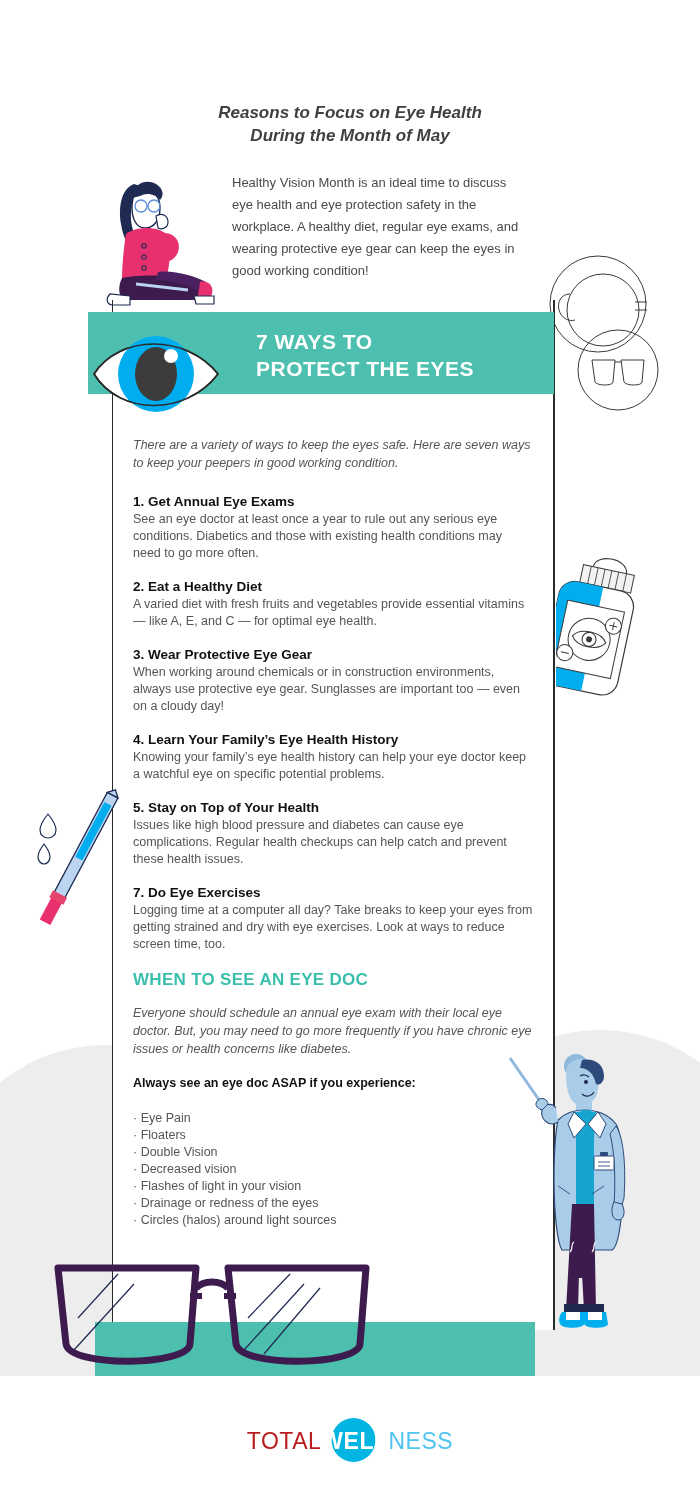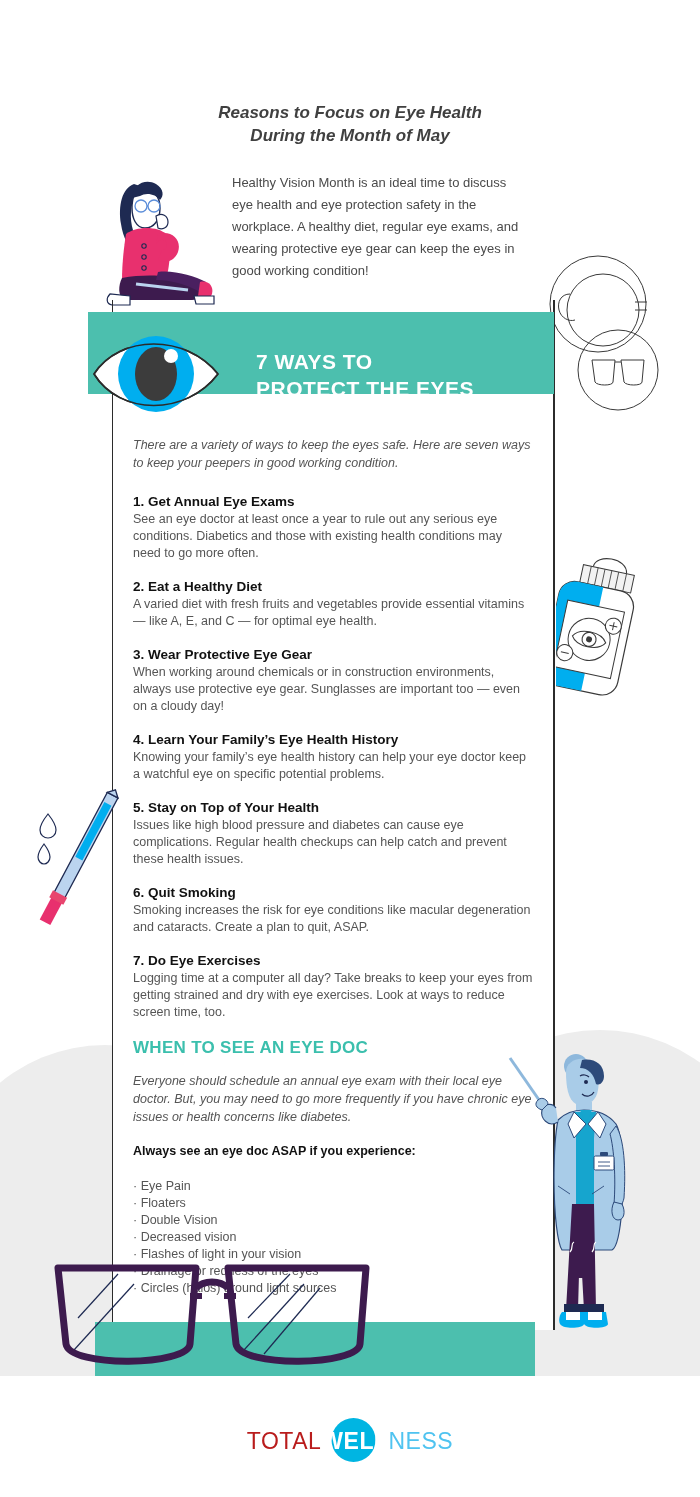--- a/index.html
+++ b/index.html
@@ -43,21 +43,21 @@
     position:absolute; left:232px; top:172px; width:296px;
     font-size:13px; line-height:22px; color:#4a4a4a;
   }
 
   
   .banner {
     position:absolute; left:88px; top:312px; width:466px; height:82px;
     background:#4CBFAE;
   }
   .banner-title {
-    position:absolute; left:256px; top:348px; width:300px;
+    position:absolute; left:256px; top:328px; width:300px;
     color:#ffffff; font-size:21px; font-weight:bold; line-height:27px;
     letter-spacing:0.5px;
   }
 
   
   .col-line-left {
     position:absolute; left:112px; top:300px; width:1px; height:1030px;
     background:#2b2b2b;
   }
   .col-line-right {
@@ -274,24 +274,20 @@
     </div>
     <div class="item">
       <h3>4. Learn Your Family’s Eye Health History</h3>
       <p>Knowing your family’s eye health history can help your eye doctor keep a watchful eye on specific potential problems.</p>
     </div>
     <div class="item">
       <h3>5. Stay on Top of Your Health</h3>
       <p>Issues like high blood pressure and diabetes can cause eye complications. Regular health checkups can help catch and prevent these health issues.</p>
     </div>
     <div class="item">
-      <h3>6. Quit Smoking</h3>
-      <p>Smoking increases the risk for eye conditions like macular degeneration and cataracts. Create a plan to quit, ASAP.</p>
-    </div>
-    <div class="item">
       <h3>7. Do Eye Exercises</h3>
       <p>Logging time at a computer all day? Take breaks to keep your eyes from getting strained and dry with eye exercises. Look at ways to reduce screen time, too.</p>
     </div>
 
     <div class="section-head">WHEN TO SEE AN EYE DOC</div>
     <div class="when-lead">Everyone should schedule an annual eye exam with their local eye doctor. But, you may need to go more frequently if you have chronic eye issues or health concerns like diabetes.</div>
     <div class="always">Always see an eye doc ASAP if you experience:</div>
     <ul class="sym-list">
       <li>Eye Pain</li>
       <li>Floaters</li>

